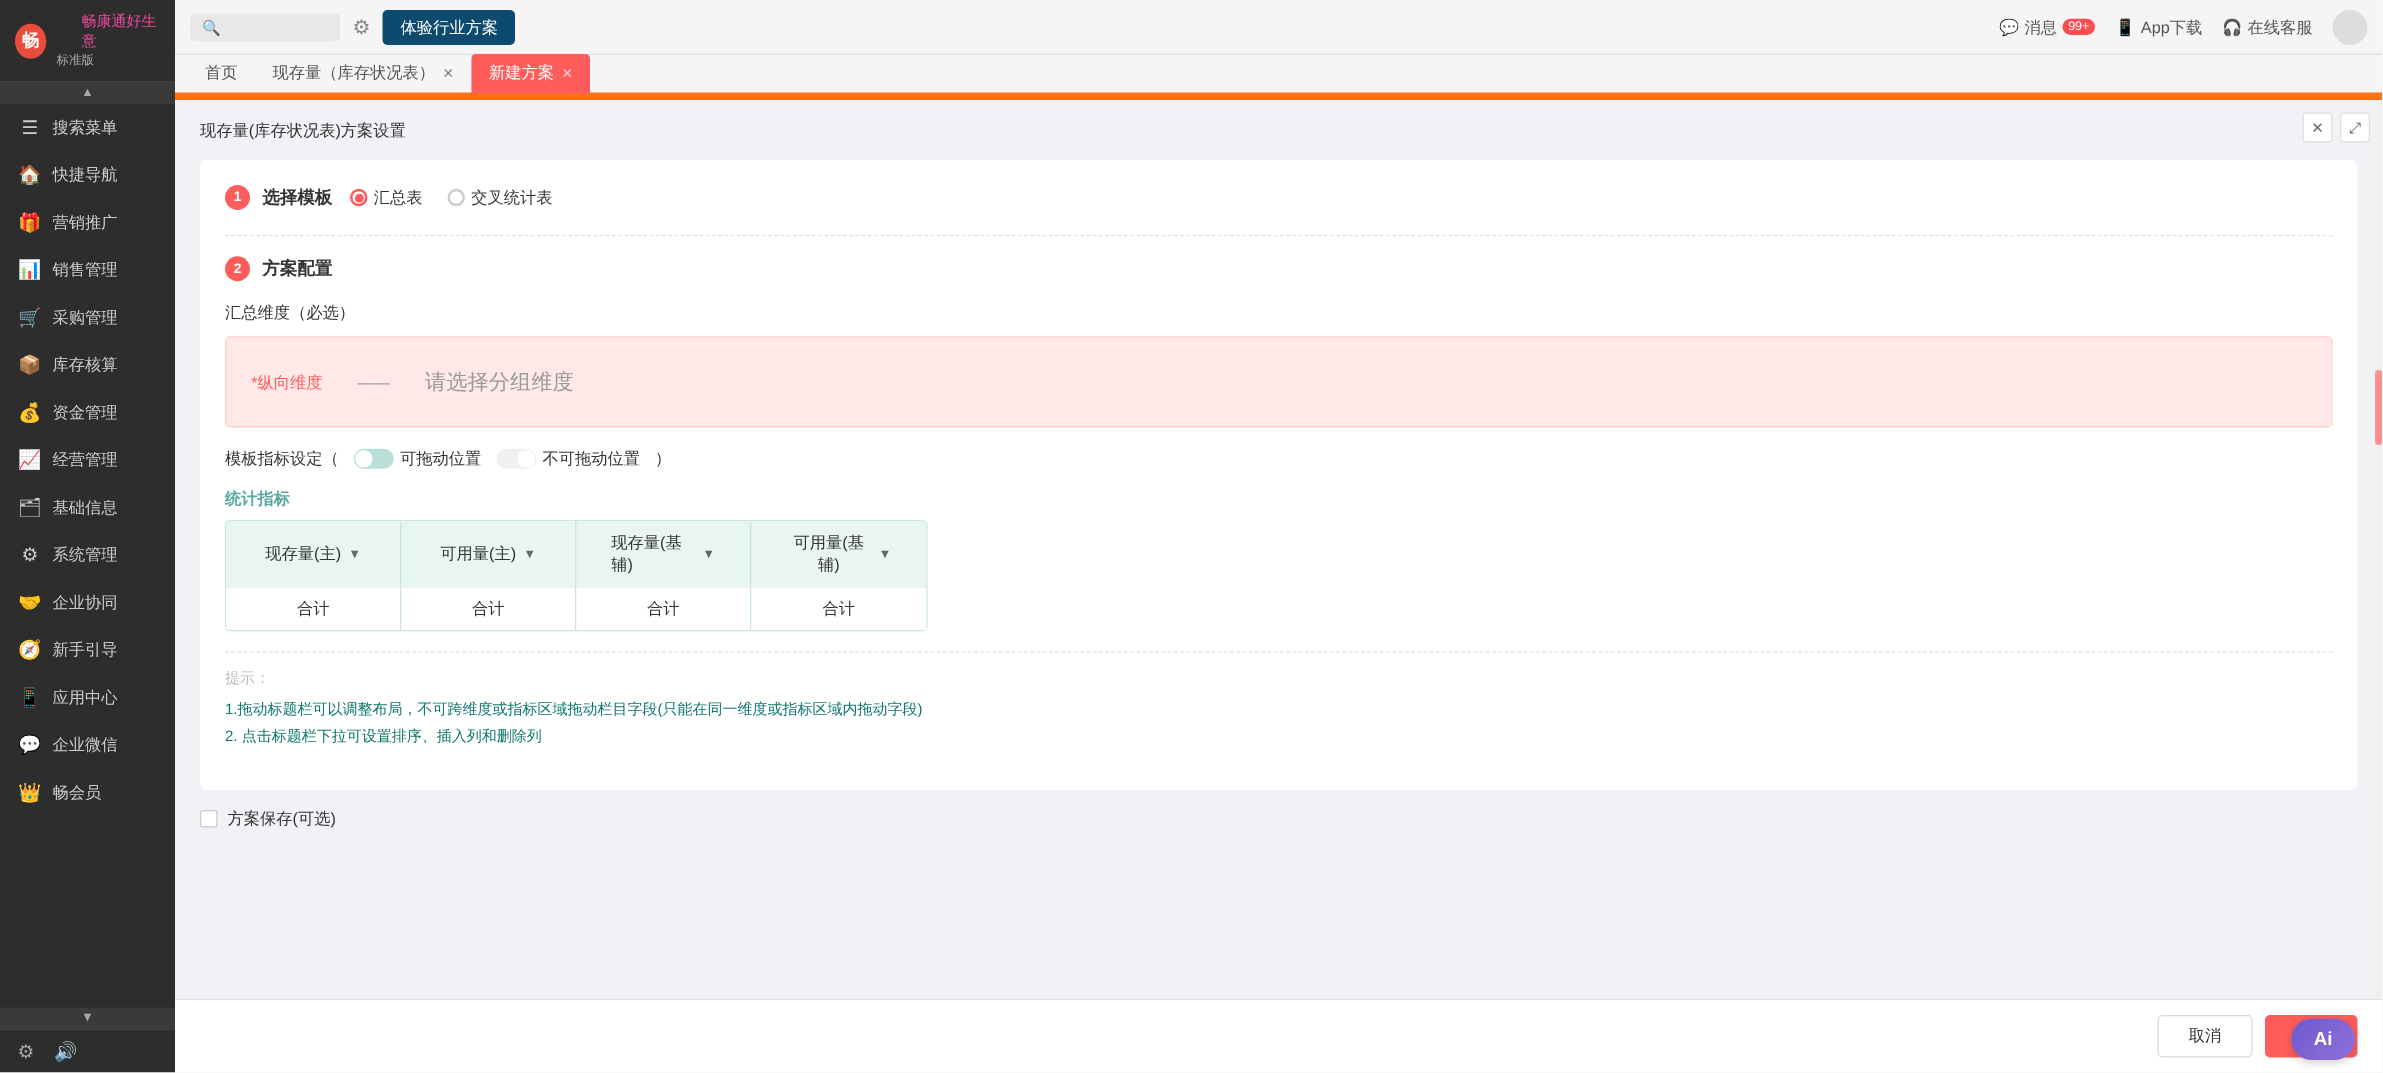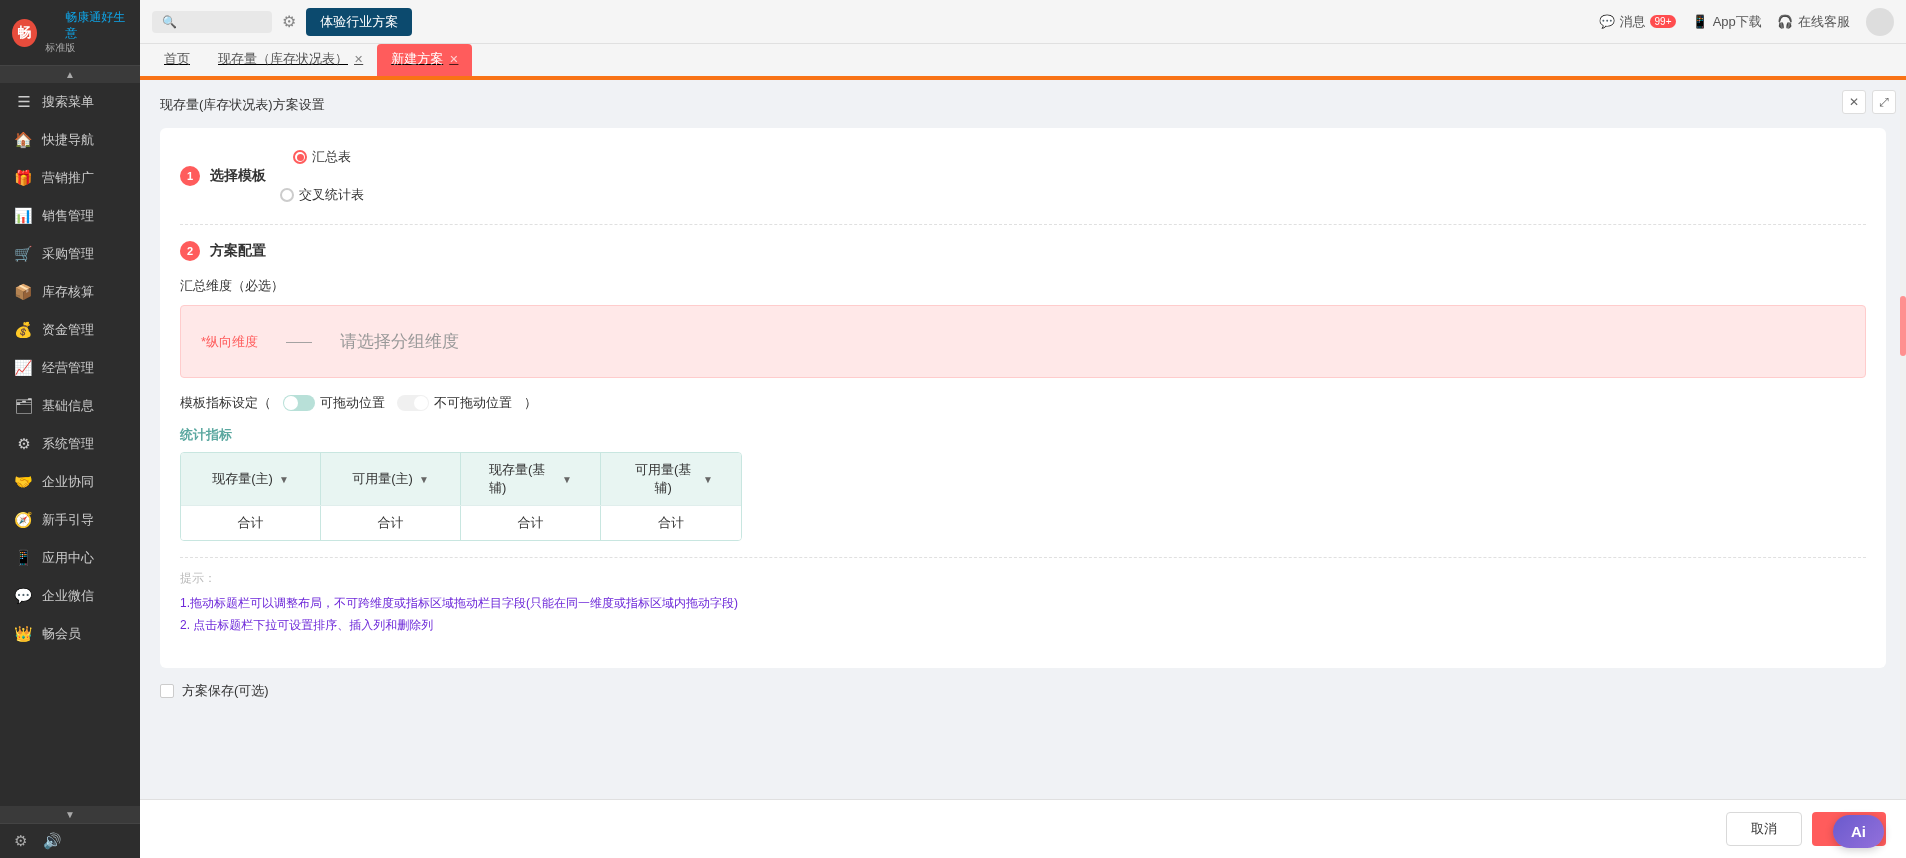--- a/index.html
+++ b/index.html
@@ -22,21 +22,21 @@
       gap: 8px;
       border-bottom: 1px solid #444;
     }
     .sidebar-logo-icon {
       width: 28px; height: 28px;
       background: #e74c3c;
       border-radius: 50%;
       display: flex; align-items: center; justify-content: center;
       color: white; font-size: 14px; font-weight: bold;
     }
-    .sidebar-logo-text { color: #0ea5e9; font-size: 12px; line-height: 1.3; margin-left: 20px; }
+    .sidebar-logo-text { color: #ec4899; font-size: 12px; line-height: 1.3; margin-left: 20px; }
     .sidebar-logo-sub { color: #aaa; font-size: 10px; }
 
     .sidebar-scroll-up, .sidebar-scroll-down {
       background: #3a3a3a;
       text-align: center;
       padding: 3px;
       color: #aaa;
       cursor: pointer;
       font-size: 10px;
     }
@@ -127,24 +127,23 @@
       width: 28px; height: 28px;
       background: #ddd;
       border-radius: 50%;
     }
 
     
     .tabs {
       background: #f5f5f5;
       display: flex;
       align-items: center;
-      border-bottom: 4px solid #f97316;
+      border-bottom: 6px solid #f97316;
       padding: 0 10px;
       height: 36px;
-      text-decoration: underline;
     }
     .tab {
       padding: 6px 14px;
       font-size: 13px;
       color: #555;
       cursor: pointer;
       display: flex;
       align-items: center;
       gap: 6px;
       border-bottom: 2px solid transparent;
@@ -209,21 +208,20 @@
 
     
     .template-section {
       margin-bottom: 20px;
     }
     .radio-group {
       display: flex;
       align-items: center;
       gap: 20px;
       margin-left: 4px;
-      flex-direction: column;
     }
     .radio-item {
       display: flex;
       align-items: center;
       gap: 5px;
       cursor: pointer;
       font-size: 13px;
       color: #333;
     }
     .radio-circle {
@@ -359,21 +357,21 @@
       margin-top: 16px;
       padding: 12px 0;
       border-top: 1px dashed #e0e0e0;
     }
     .tips-title {
       color: #bbb;
       font-size: 12px;
       margin-bottom: 6px;
     }
     .tips-item {
-      color: #6d28d9;
+      color: #0f766e;
       font-size: 12px;
       line-height: 1.8;
       display: flex;
       gap: 6px;
       align-items: center;
     }
 
     
     .save-option-row {
       display: flex;

